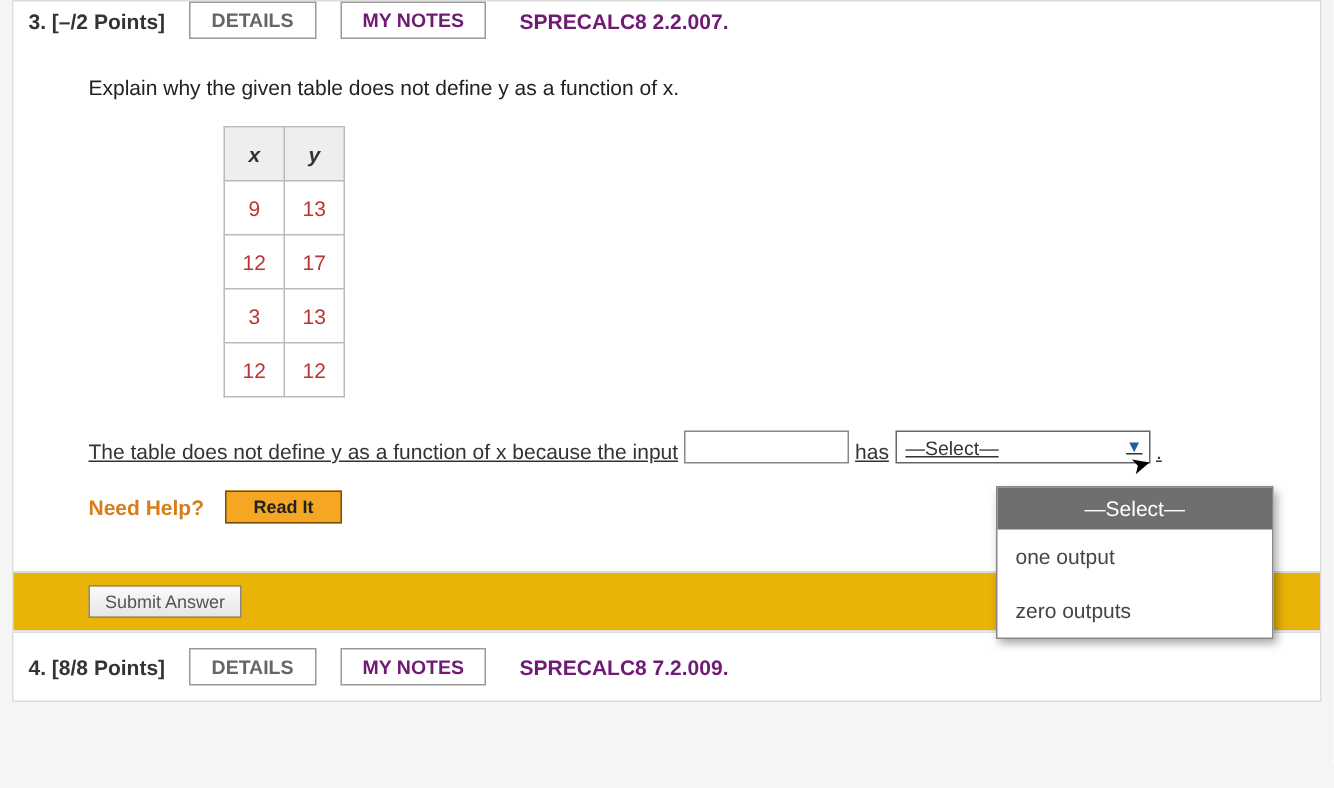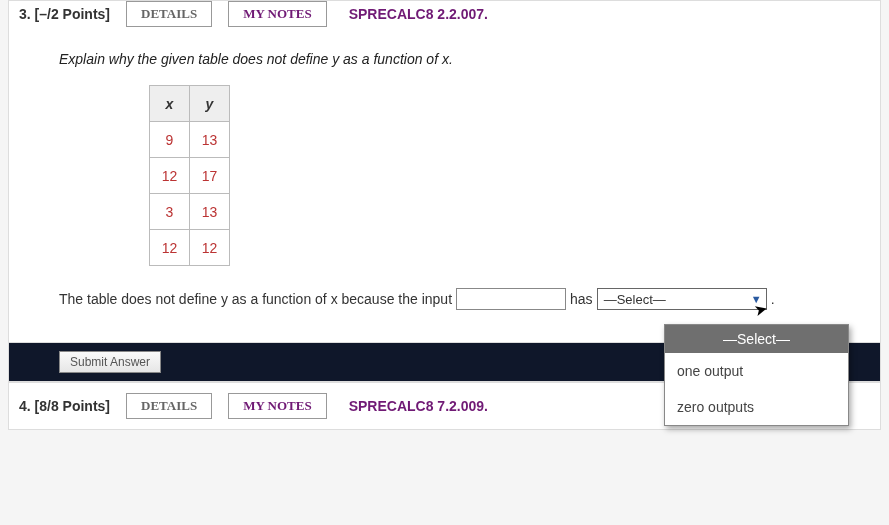--- a/index.html
+++ b/index.html
@@ -27,40 +27,39 @@
   }
   .prob-num { font-weight: bold; }
   .btn {
     border: 1px solid #999;
     background: #fff;
     padding: 4px 14px;
     font-weight: bold;
     color: #666;
     font-size: 13px;
     cursor: pointer;
-    font-family: Liberation Serif, serif;
   }
   .btn.notes { color: #701a75; }
   .assign { font-weight: bold; color: #701a75; margin-left: 6px; }
   .prob-body { padding: 10px 50px 14px 50px; }
-  .prompt { margin: 8px 0 18px 0; color: #222; font-style: italic; }
+  .prompt { margin: 8px 0 18px 0; color: #222; }
   .xy-table {
     border-collapse: collapse;
     margin-left: 90px;
     margin-bottom: 22px;
   }
   .xy-table th, .xy-table td {
     border: 1px solid #bbb;
     width: 40px; height: 36px;
     text-align: center;
     font-style: normal;
   }
   .xy-table th { background: #eee; font-style: italic; font-weight: bold; }
   .xy-table td { color: #b33; }
-  .sentence { margin: 20px 0 18px 0; display: flex; align-items: center; flex-wrap: wrap; gap: 4px; }
+  .sentence { margin: 20px 0 18px 0; display: flex; align-items: flex-end; flex-wrap: wrap; gap: 4px; text-decoration: underline; }
   .blank-input {
     width: 110px; height: 22px;
     border: 1px solid #888;
     background: #fff;
     padding: 0 4px;
   }
   .select-box {
     width: 170px; height: 22px;
     border: 1px solid #666;
     background: #fff;
@@ -79,21 +78,21 @@
     background: #f5a623;
     border: 1px solid #7a4b00;
     padding: 3px 18px;
     font-weight: bold;
     font-size: 12px;
     color: #222;
     cursor: pointer;
   }
   .submit-row {
     border-top: 1px solid #ddd;
-    background: #0f172a;
+    background: #eab308;
     padding: 8px 50px;
   }
   .submit-btn {
     border: 1px solid #888;
     background: linear-gradient(#fafafa,#e6e6e6);
     padding: 3px 10px;
     font-size: 12px;
     color: #555;
     cursor: pointer;
   }
@@ -174,20 +173,24 @@
       <span>The table does not define y as a function of x because the input</span>
       <input class="blank-input" type="text" style="">
       <span>has</span>
       <span class="select-box">
         <span>—Select—</span>
         <span class="chev">▼</span>
       </span>
       <span>.</span>
     </div>
 
+    <div class="help-row">
+      <span class="need-help">Need Help?</span>
+      <button class="read-it">Read It</button>
+    </div>
   </div>
 
   <div class="submit-row">
     <button class="submit-btn">Submit Answer</button>
   </div>
 </div>
 
 <div class="problem second">
   <div class="prob-header">
     <span class="prob-num">

